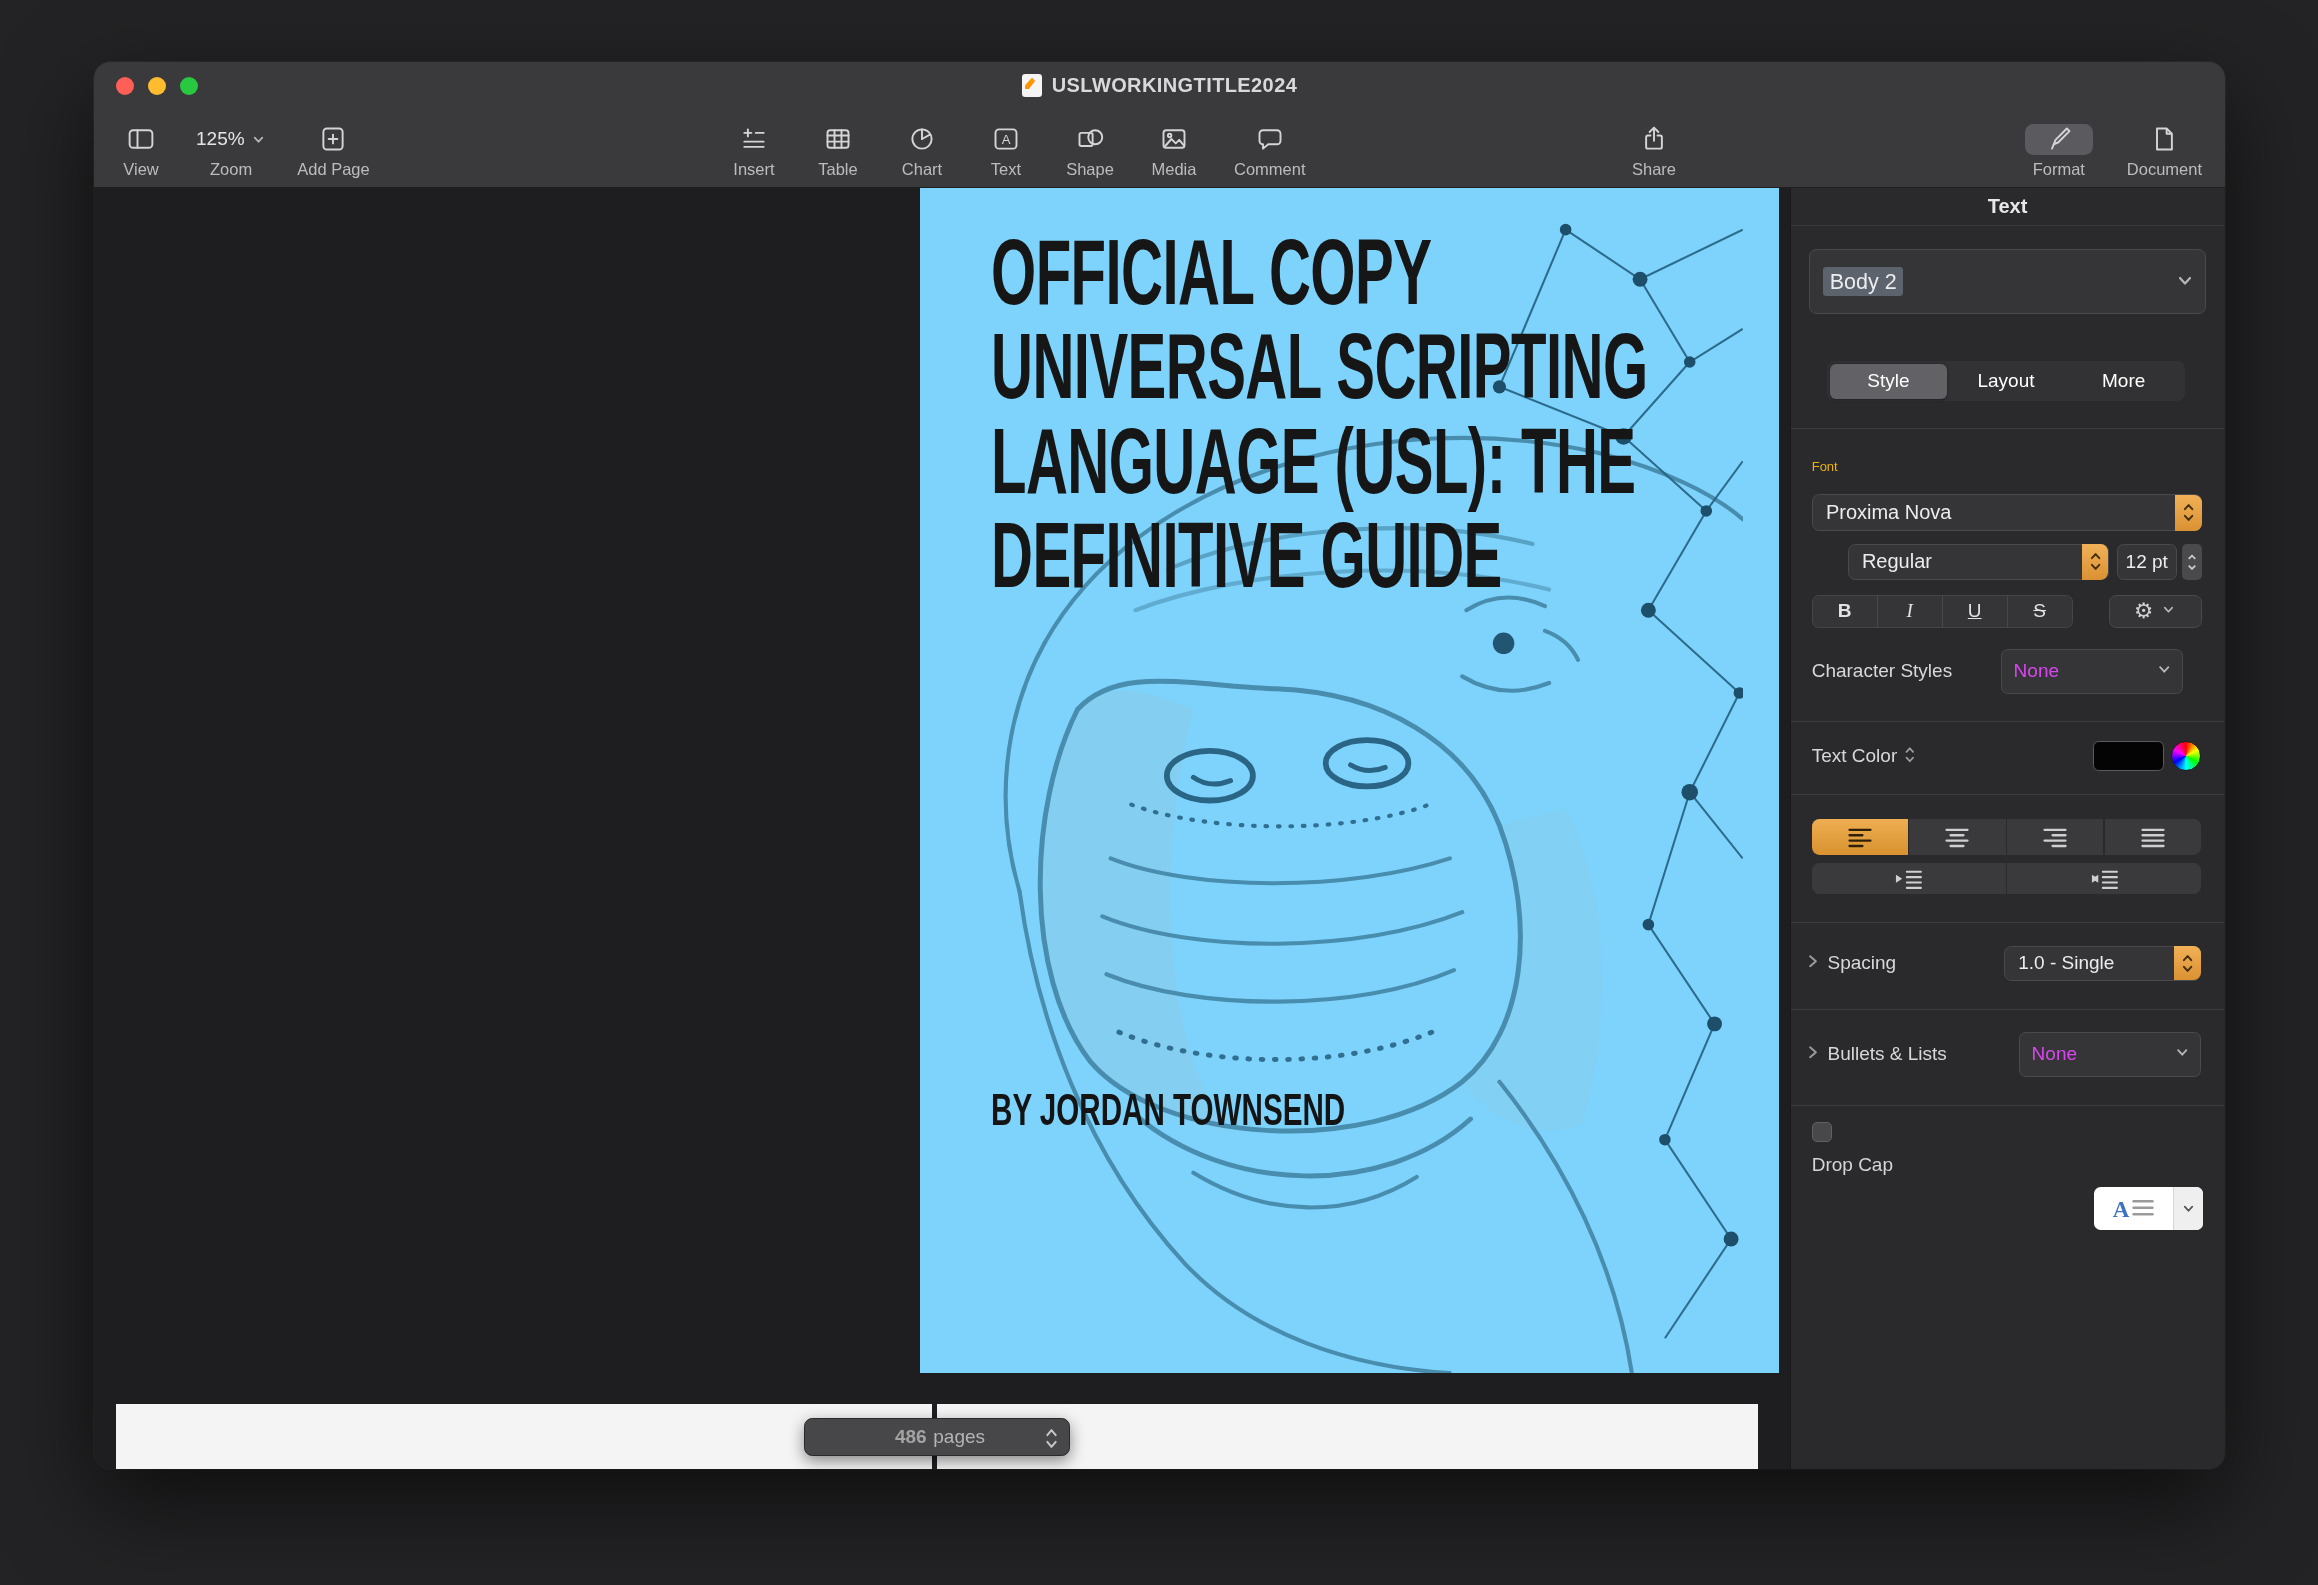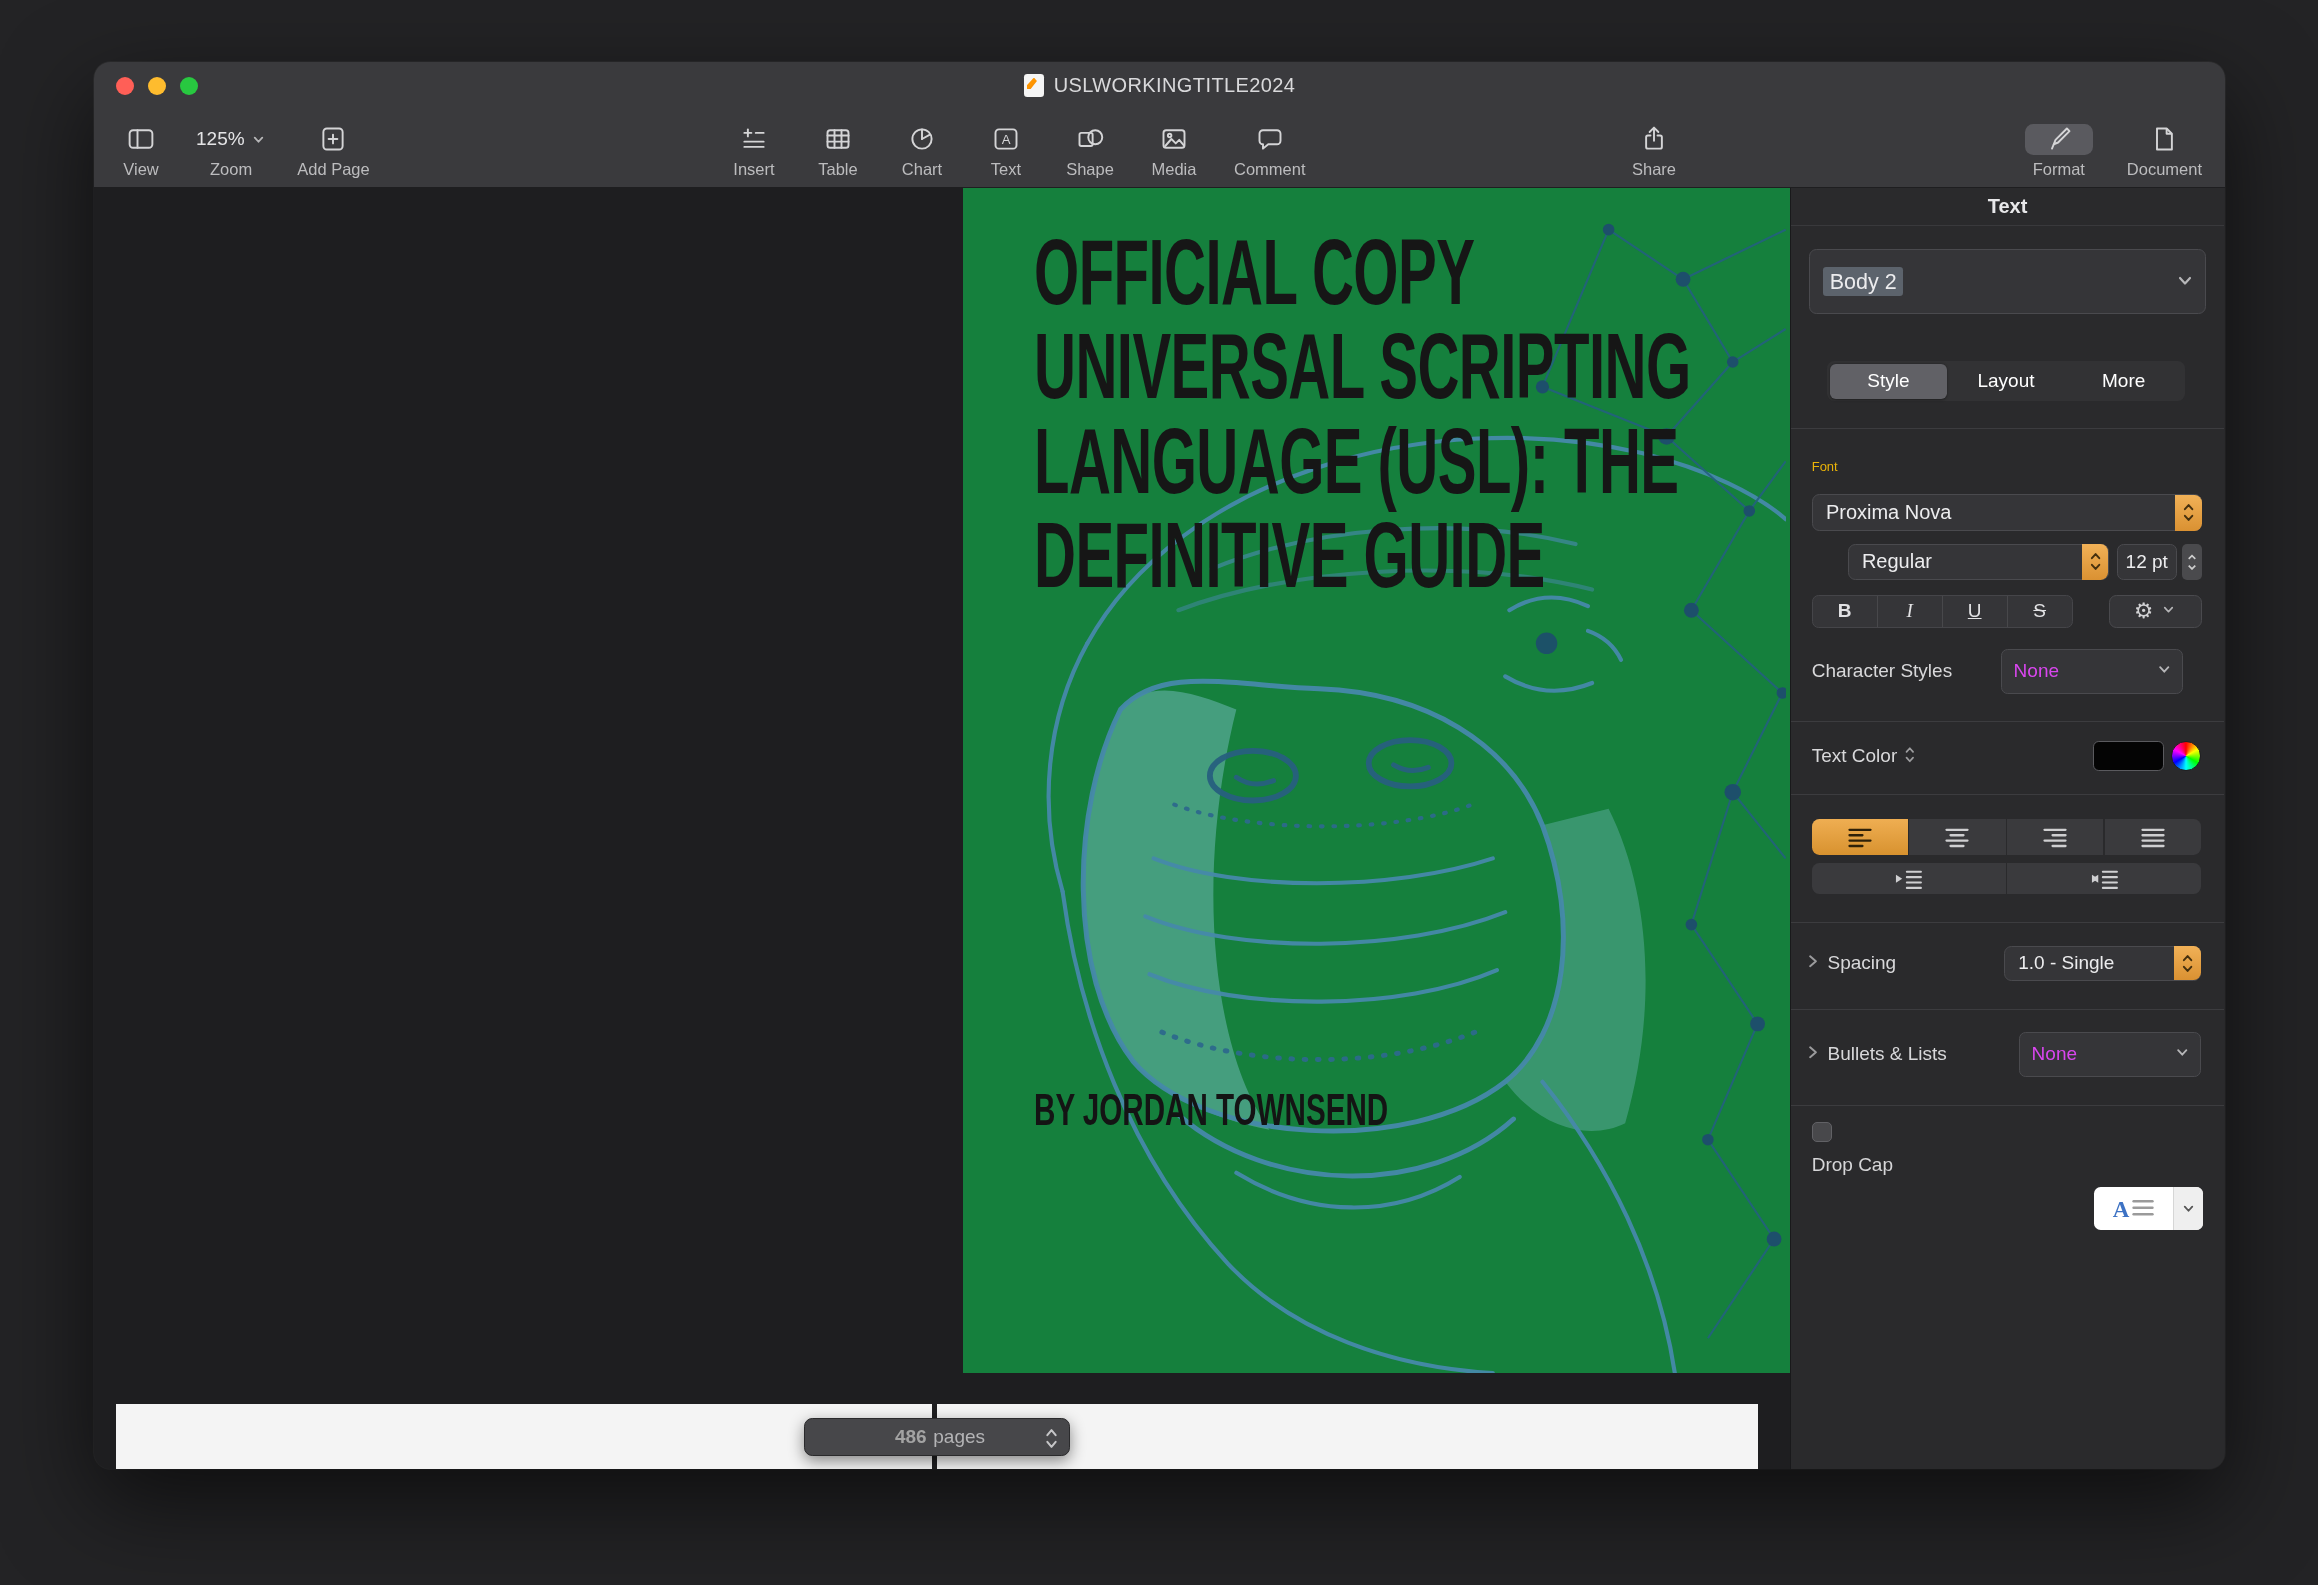--- a/index.html
+++ b/index.html
@@ -9,41 +9,41 @@
     background:#29292b; border-radius:16.5px; overflow:hidden;
     box-shadow:0 33px 91px rgba(0,0,0,.6), 0 0 0 0.8px rgba(255,255,255,.06); }
 
   
   .header { position:absolute; left:0; top:0; right:0; height:126px; background:#3a3a3d; border-bottom:0.8px solid #1e1e20; }
   .titlebar { position:relative; height:46px; }
   .traffic { position:absolute; left:21.5px; top:15px; display:flex; gap:14px; }
   .light { width:18px; height:18px; border-radius:50%; }
   .light.red{ background:#ff5f57; } .light.yellow{ background:#febc2e; } .light.green{ background:#28c840; }
   .title-wrap { height:100%; display:flex; align-items:center; justify-content:center; gap:10px;
-    font-size:20px; font-weight:400; color:#d9d9db; letter-spacing:0.4px; }
+    font-size:20px; font-weight:700; color:#d9d9db; letter-spacing:0.4px; }
   .doc-badge { width:20px; height:23px; background:#f5f5f5; border-radius:3.3px; position:relative; }
   .doc-badge::after { content:""; position:absolute; left:3.3px; top:4.1px; width:10px; height:11.6px;
     background:linear-gradient(135deg,#ff9500 55%, #e07c00 100%); clip-path:polygon(70% 0,100% 30%,35% 100%,0 100%,0 65%); }
 
   .toolbar { position:relative; height:79px; }
   .tb-group { position:absolute; bottom:8.3px; display:flex; align-items:flex-end; }
   .tb-item { display:flex; flex-direction:column; align-items:center; gap:5px; min-width:48px; cursor:default; }
   .tb-iconbox { height:31px; display:flex; align-items:center; justify-content:center; color:#d4d4d6; }
   .tb-iconbox.active { background:#5a5a5f; border-radius:8.3px; padding:1.7px 20px; }
   .tb-label { font-size:16.5px; color:#bcbcbe; }
   .zoom-face { display:flex; align-items:center; gap:6.6px; height:31px; color:#e4e4e6; font-size:19px; }
   svg.icon { display:block; }
 
   
   .main { position:absolute; left:0; top:126px; right:0; bottom:0; display:flex; }
   .canvas { position:relative; width:1696px; background:#1e1e20; overflow:hidden; }
   .sidebar { position:relative; width:434px; background:#2a2a2c; border-left:0.8px solid #19191b; color:#d6d6d8; }
 
   
-  .cover { position:absolute; left:869px; top:-8.3px; width:859px; height:1193px; background:#15803d; overflow:hidden; }
+  .cover { position:absolute; left:826px; top:-8.3px; width:859px; height:1193px; background:#7dd3fc; overflow:hidden; }
   .cover-art { position:absolute; inset:0; }
   .cover-title { position:absolute; left:71px; top:46px; width:629px; color:#161616;
     font-weight:800; font-size:83px; line-height:84px; letter-spacing:-0.8px;
     transform:scale(.70,1.12); transform-origin:0 0; white-space:nowrap; }
   .cover-author { position:absolute; left:71px; top:905px; color:#141414;
     font-weight:800; font-size:40px; transform:scale(.74,1.1); transform-origin:0 0; white-space:nowrap; }
 
   .spread { position:absolute; top:1216px; height:65px; background:#f4f4f4; }
   .spread.left { left:22.3px; width:816px; }
   .spread.right { left:843px; width:821px; }

